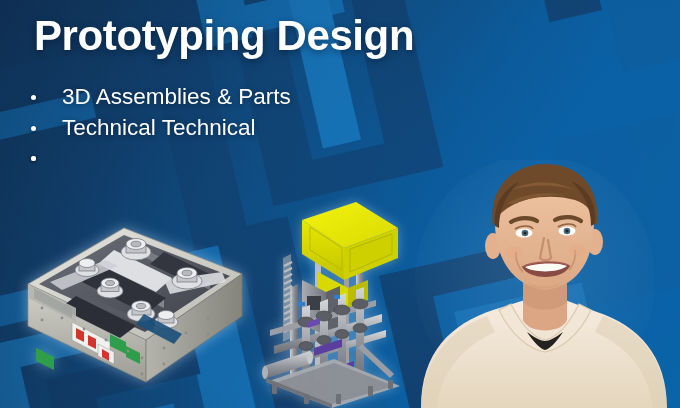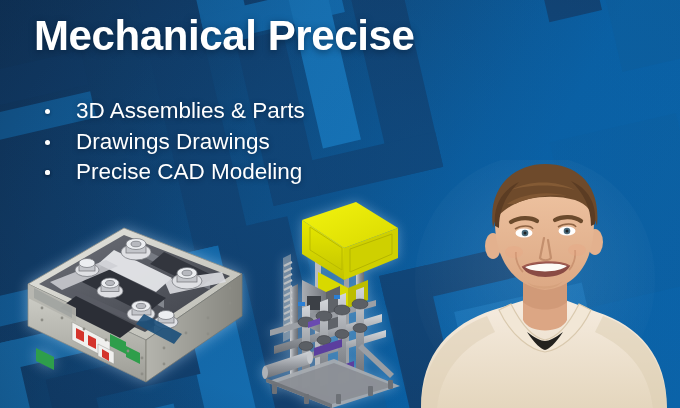--- a/index.html
+++ b/index.html
@@ -27,21 +27,21 @@
   }
 
   
   .title{
     position:absolute;left:34px;top:12px;
     font-size:42px;font-weight:bold;color:#ffffff;letter-spacing:-0.4px;
     text-shadow:0 2px 7px rgba(4,22,44,.55);
     white-space:nowrap;
   }
   ul.bullets{
-    position:absolute;left:22px;top:78px;margin:18px;padding:0;list-style:none;
+    position:absolute;left:22px;top:78px;margin:4px;padding:0;list-style:none;
   }
   ul.bullets li{
     position:relative;padding-left:36px;
     font-size:22.5px;color:#ffffff;line-height:30.5px;white-space:nowrap;
     text-shadow:0 1px 5px rgba(4,22,44,.50);
   }
   ul.bullets li .dot{
     position:absolute;left:5px;top:13px;width:5px;height:5px;border-radius:50%;
     background:#ffffff;box-shadow:0 1px 3px rgba(4,22,44,.5);
   }
@@ -94,37 +94,36 @@
     <div class="bar nv" style="left:52%;top:62%;width:4.4%;height:22%;"></div>
     <div class="bar lt" style="left:58%;top:70%;width:12%;height:4%;"></div>
 
     <div class="bar md" style="left:78%;top:10%;width:10%;height:30%;opacity:.55;"></div>
 
     <div class="bar md" style="left:70%;top:48%;width:12%;height:26%;opacity:.35;"></div>
   </div>
   <div class="sheen"></div>
   <div class="vign"></div>
 
-  <div class="title">Mechanical Precise</div>
+  <div class="title">Prototyping Design</div>
 
   <ul class="bullets">
     <li>
       <span class="dot"></span>
       <span>3D Assemblies &amp; Parts</span>
     </li>
     <li>
       <span class="dot"></span>
-      <span>Drawings Drawings</span>
+      <span>Technical Technical</span>
     </li>
     <li>
       <span class="dot"></span>
     </li>
     <li>
       <span class="dot"></span>
-      <span>Precise CAD Modeling</span>
     </li>
   </ul>
 
   <svg id="enclosure" viewBox="0 0 238 178">
     <defs>
       <linearGradient id="gMetalTop" x1="0" y1="0" x2="1" y2="1">
         <stop offset="0" stop-color="#e6e6e0"></stop>
           <stop offset="1" stop-color="#b9b9b1"></stop>
       </linearGradient>
       <linearGradient id="gMetalFront" x1="0" y1="0" x2="0" y2="1">

